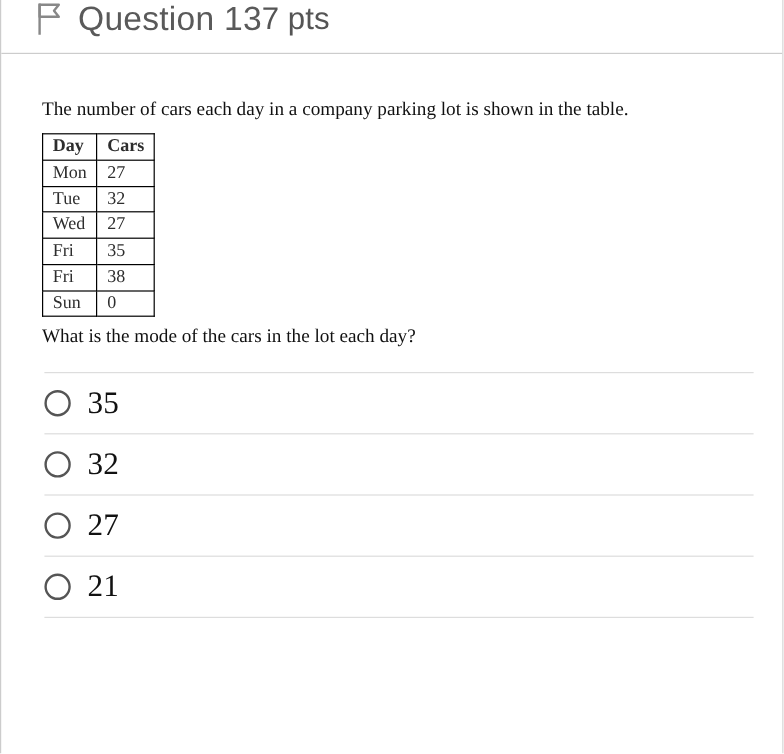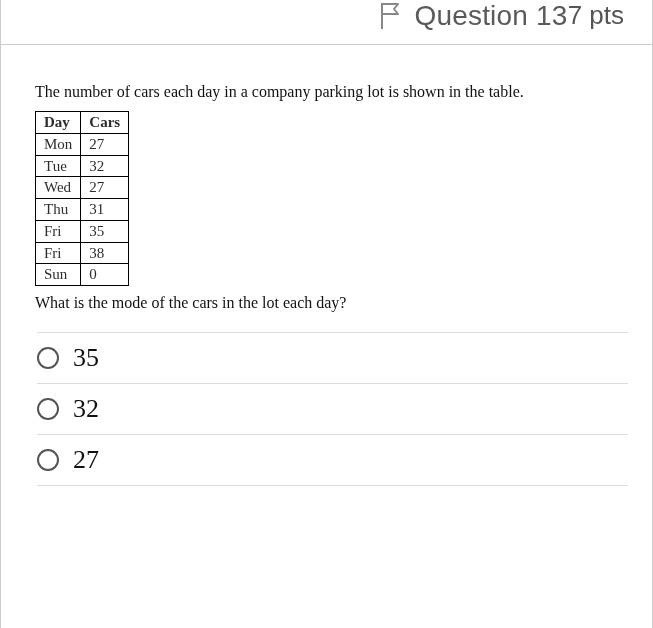--- a/index.html
+++ b/index.html
@@ -13,21 +13,21 @@
     width: 653px;
     height: 628px;
     position: relative;
     border-left: 1px solid #ccc;
     border-right: 1px solid #ccc;
     overflow: hidden;
   }
   .header {
     display: flex;
     align-items: flex-start;
-    justify-content: flex-end;
+    justify-content: flex-start;
     padding: 0 28px 12px 28px;
     border-bottom: 1px solid #ccc;
   }
   .header-left {
     display: flex;
     align-items: center;
     gap: 10px;
   }
   .flag-icon svg { display: block; }
   .qtitle {
@@ -128,24 +128,20 @@
       </tr>
       <tr>
         <td>Tue</td>
         <td>32</td>
       </tr>
       <tr>
         <td>Wed</td>
         <td>27</td>
       </tr>
       <tr>
-        <td>Thu</td>
-        <td>31</td>
-      </tr>
-      <tr>
         <td>Fri</td>
         <td>35</td>
       </tr>
       <tr>
         <td>Fri</td>
         <td>38</td>
       </tr>
       <tr>
         <td>Sun</td>
         <td>0</td>
@@ -161,16 +157,20 @@
         <span class="choice-label">35</span>
       </div>
       <div class="choice">
         <span class="radio"></span>
         <span class="choice-label">32</span>
       </div>
       <div class="choice">
         <span class="radio"></span>
         <span class="choice-label">27</span>
       </div>
+      <div class="choice">
+        <span class="radio"></span>
+        <span class="choice-label">21</span>
+      </div>
     </div>
   </div>
 
 </div>
 
 </body></html>

